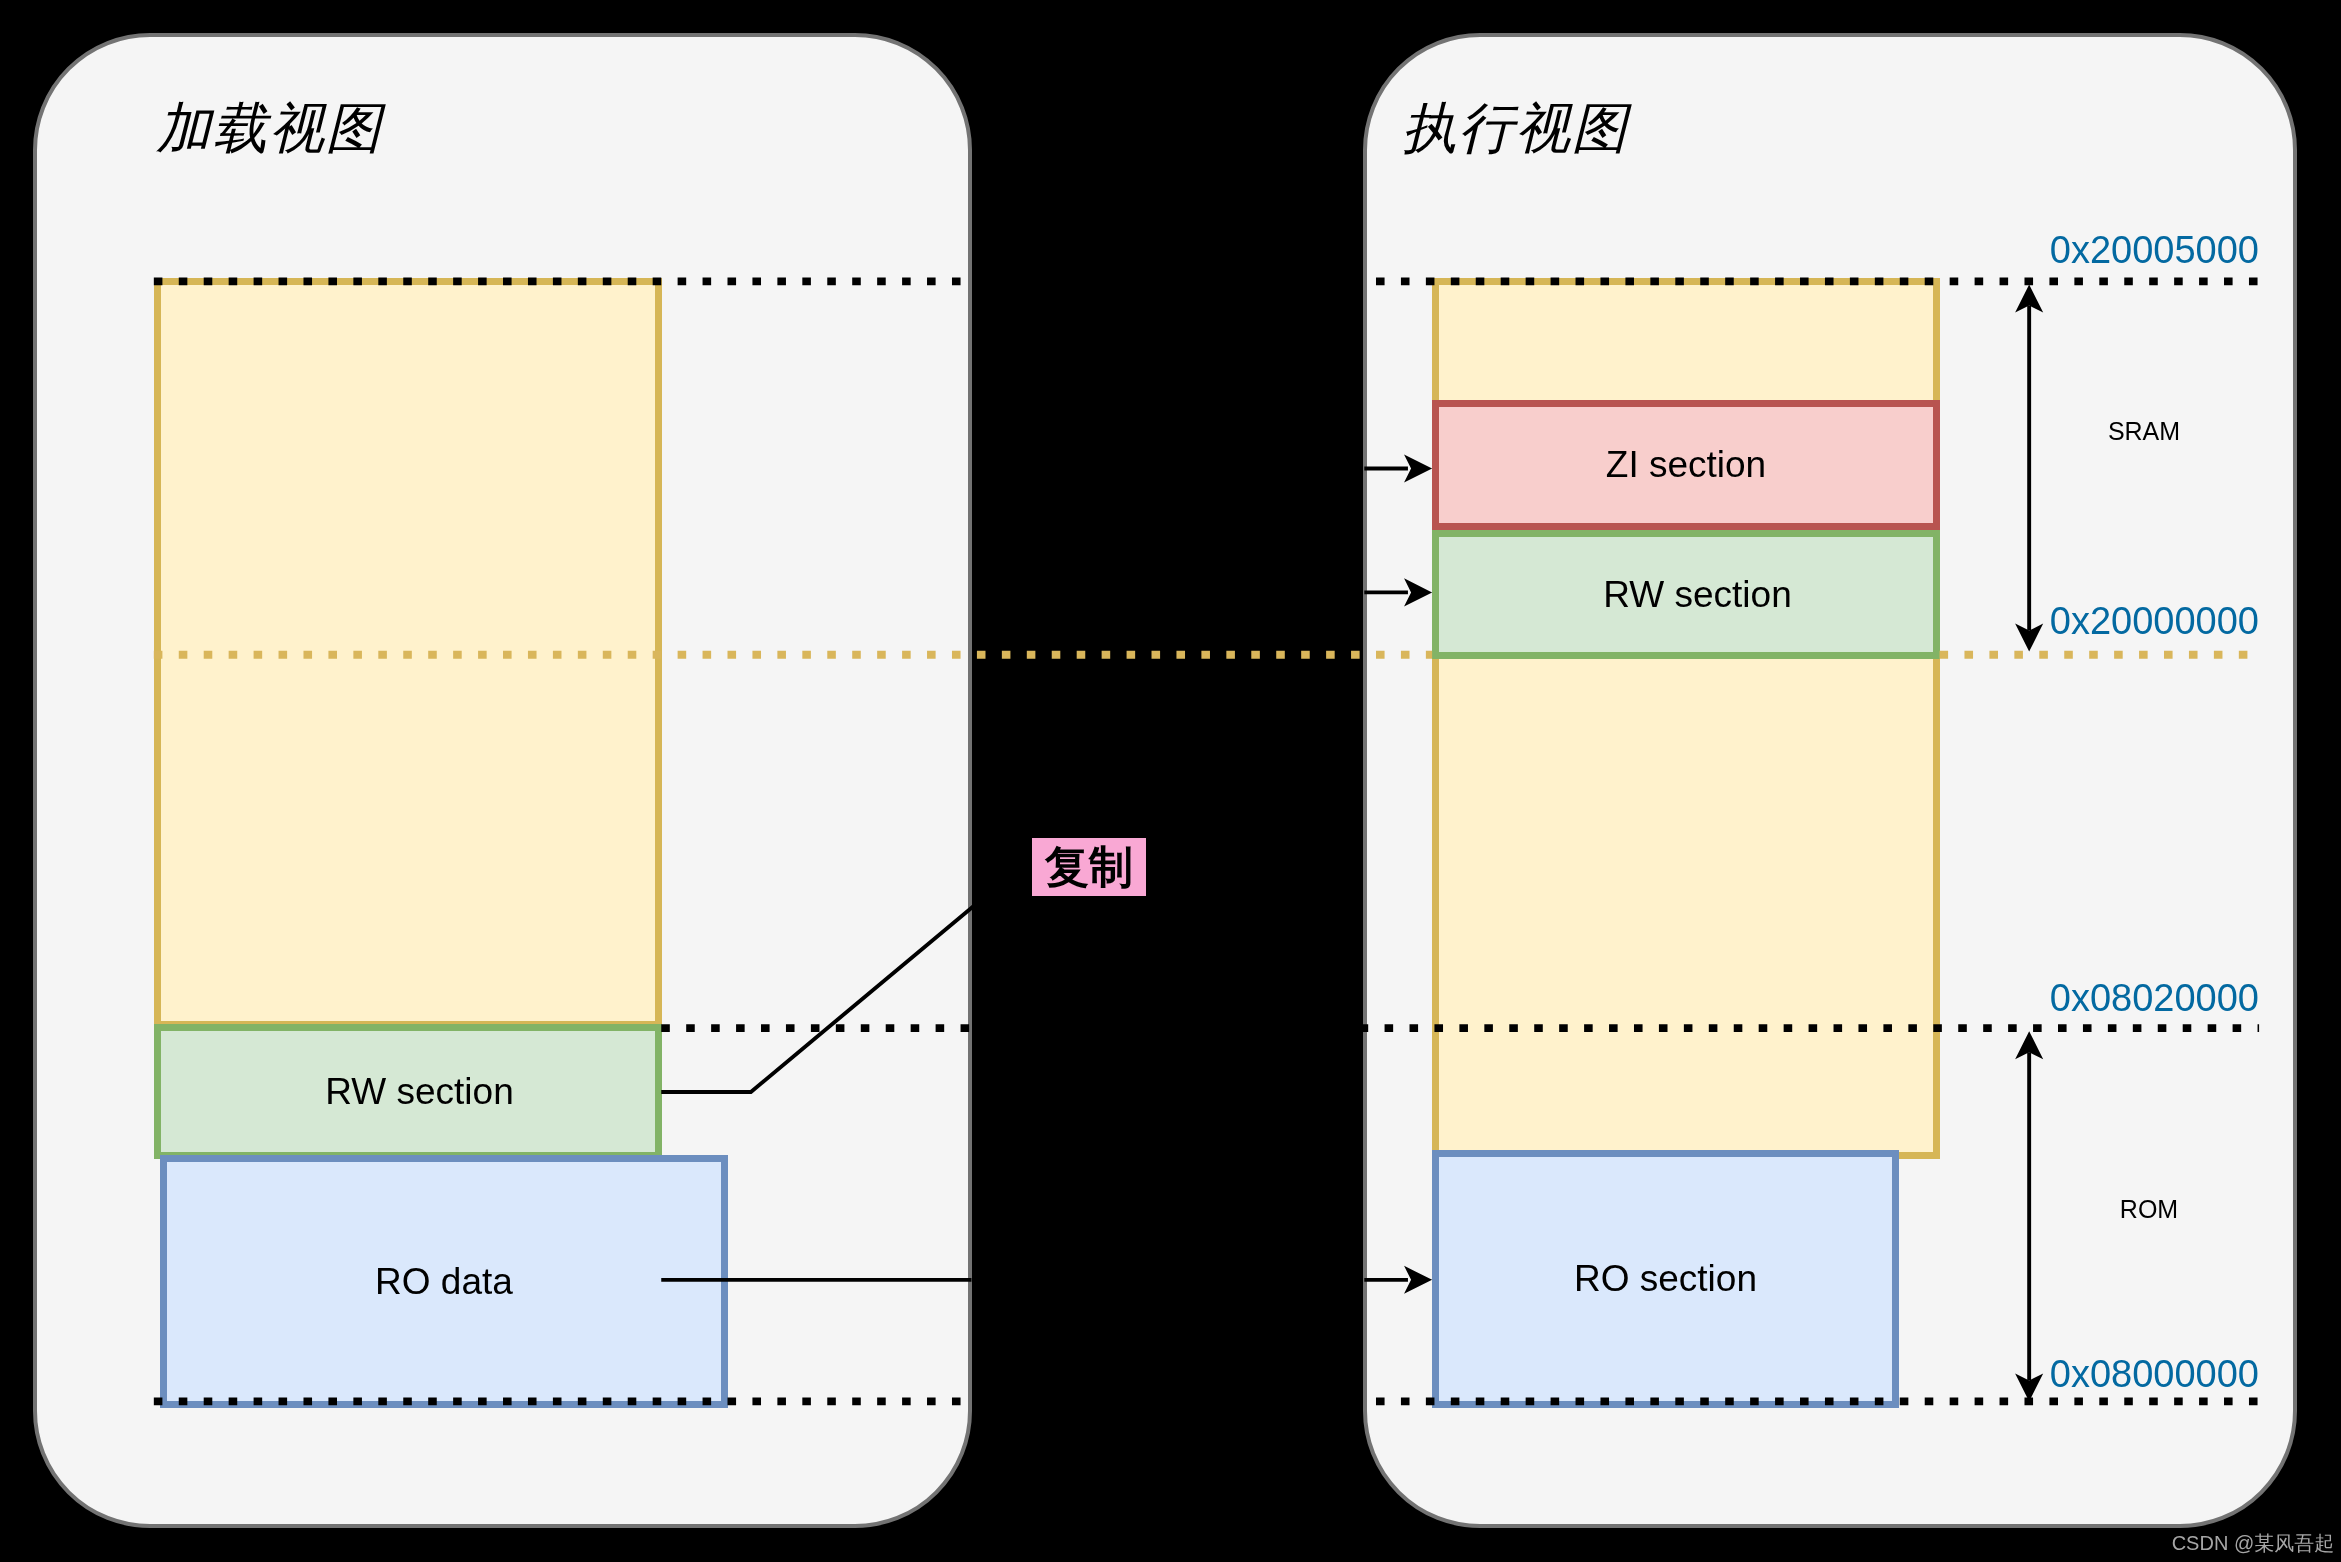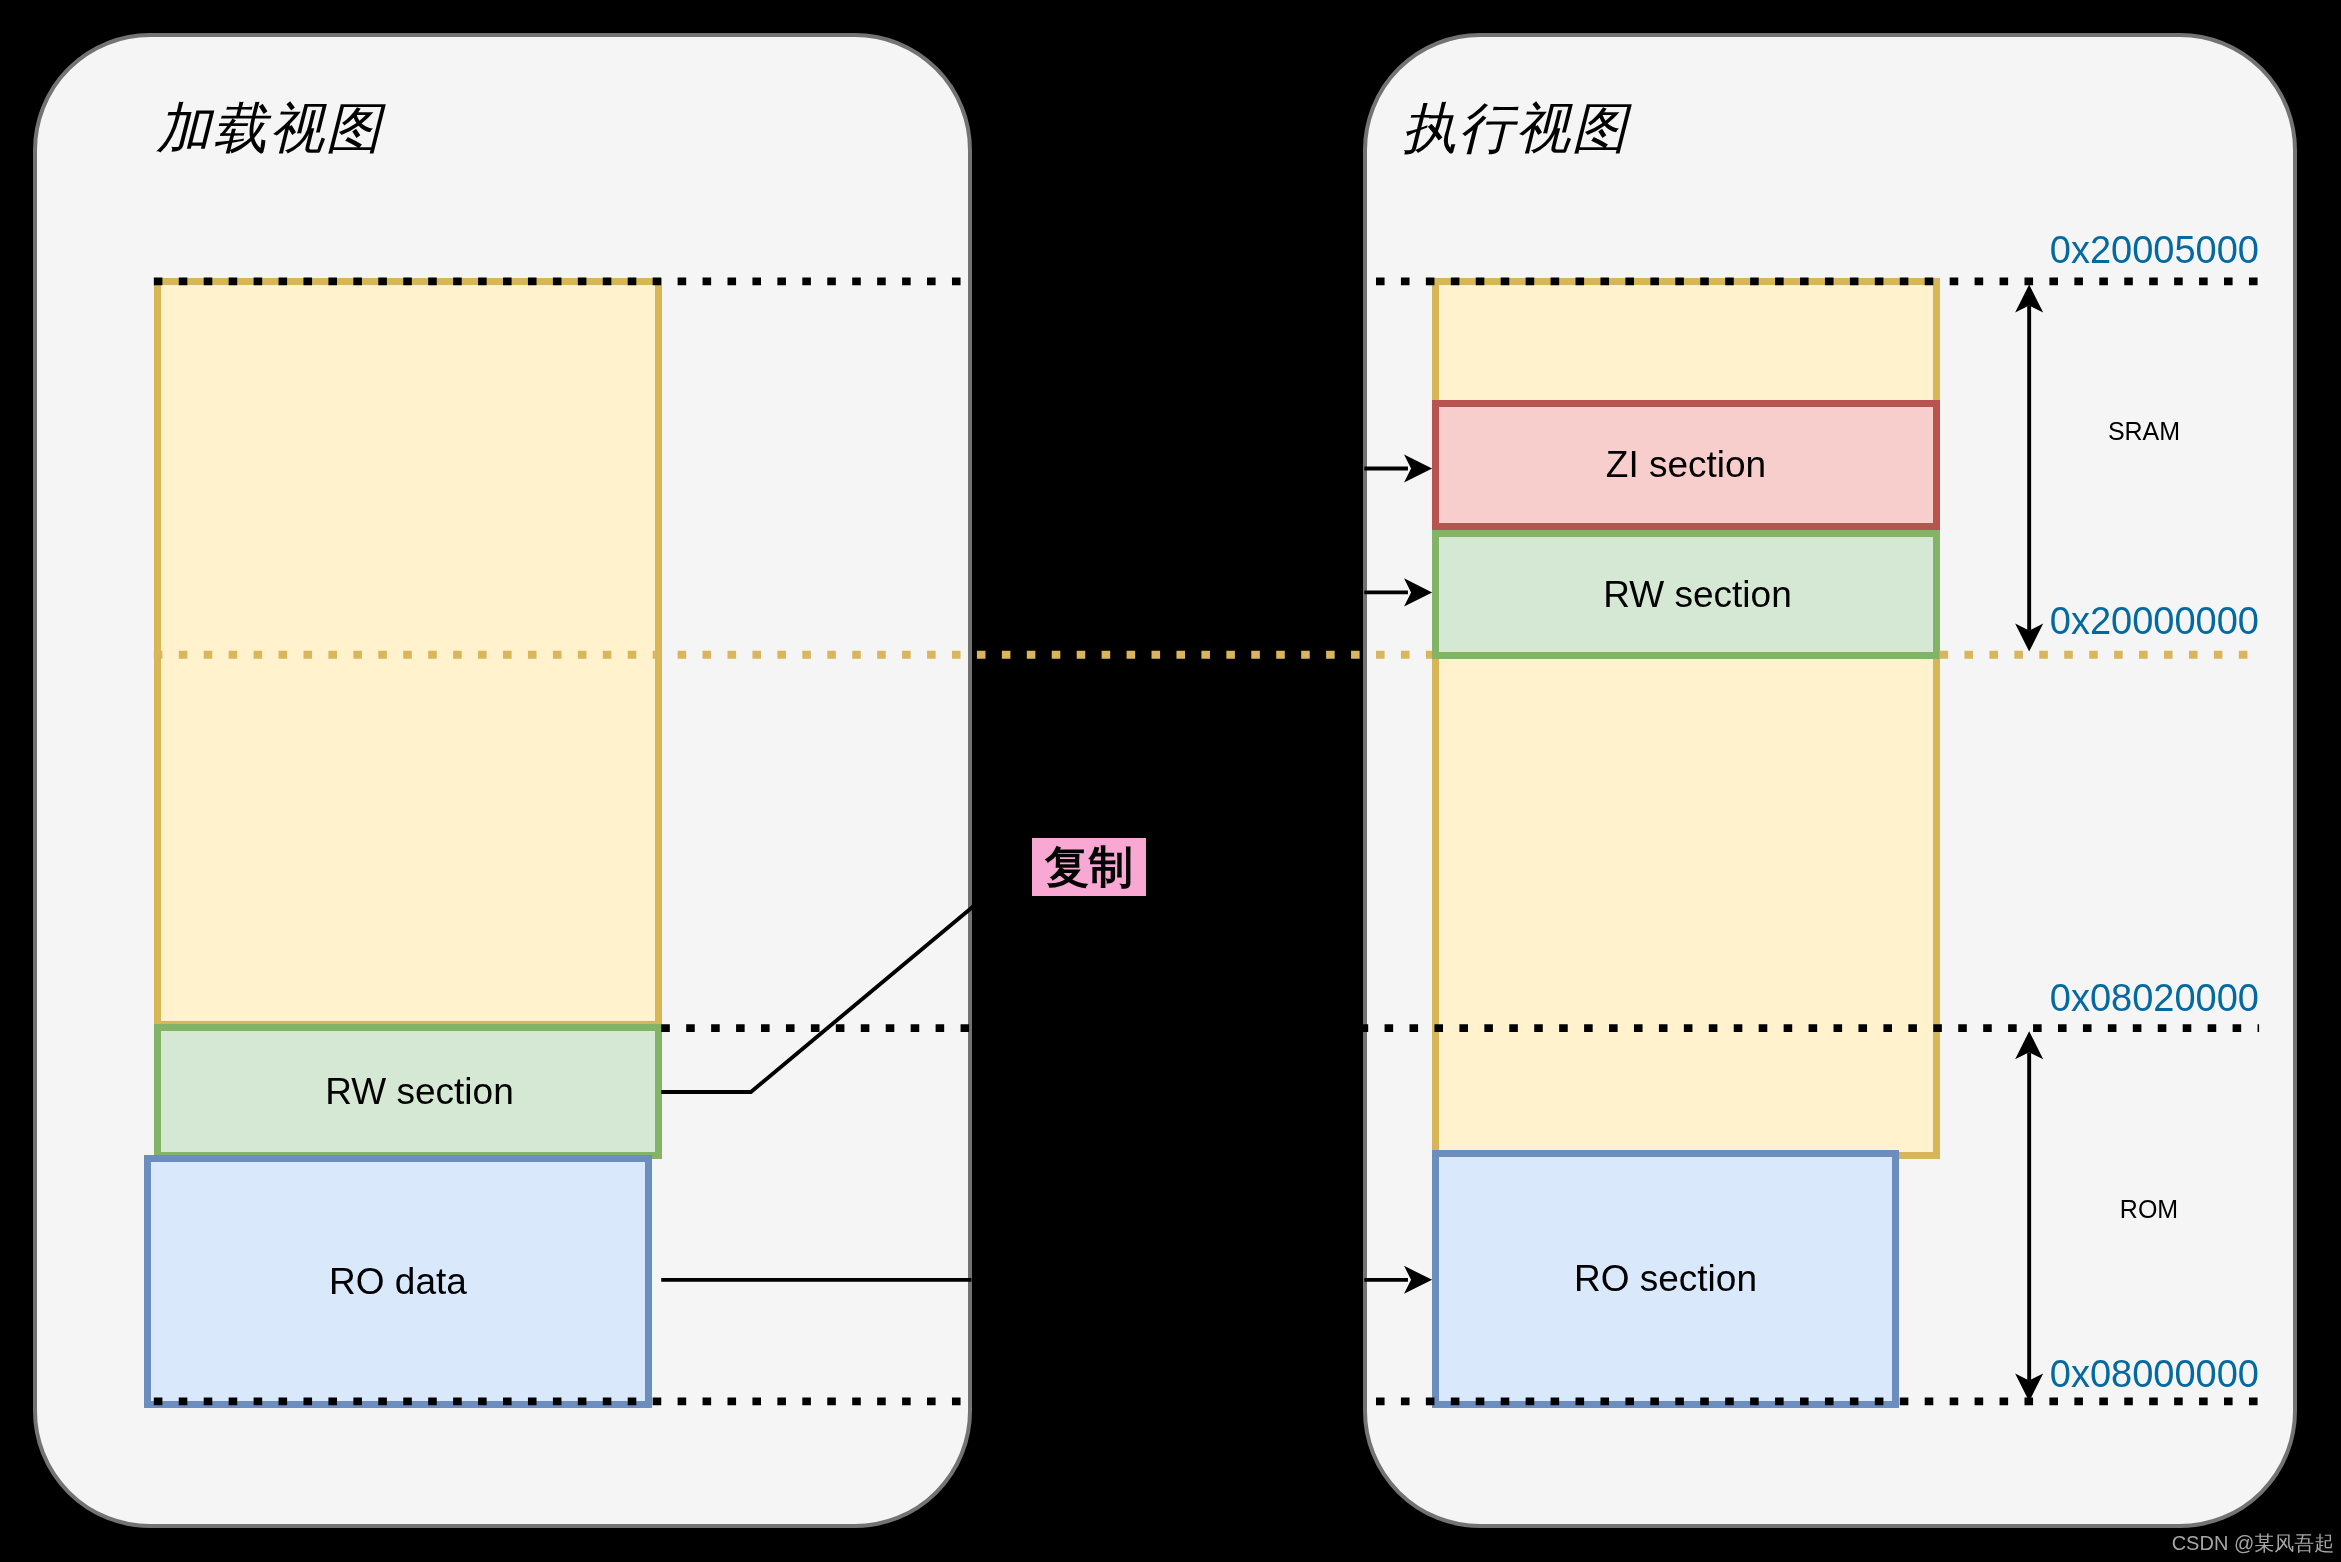--- a/index.html
+++ b/index.html
@@ -15,21 +15,21 @@
   #title-exec{left:1402px;}
   .membox{position:absolute;box-sizing:border-box;display:flex;align-items:center;
           justify-content:center;font-size:37px;color:#000;}
   .yellow{background:#FFF2CC;border:7.8px solid #D6B656;}
   .green {background:#D5E8D4;border:7.8px solid #82B366;padding-left:23px;}
   .blue  {background:#DAE8FC;border:7.8px solid #6C8EBF;}
   .red   {background:#F8CECC;border:7.8px solid #B85450;}
   
   #load-yellow{left:154px;top:278px;width:508px;height:750px;}
   #load-rw{left:154px;top:1024px;width:508px;height:135px;}
-  #load-ro{left:144px;top:1155px;width:508px;height:253px;}
+  #load-ro{left:160px;top:1155px;width:568px;height:253px;}
   
   #exec-yellow{left:1432px;top:278px;width:508px;height:881px;}
   #exec-zi{left:1432px;top:400px;width:508px;height:130px;}
   #exec-rw{left:1432px;top:530px;width:508px;height:129px;}
   #exec-ro{left:1432px;top:1150px;width:467px;height:258px;}
   svg#overlay{position:absolute;left:0;top:0;pointer-events:none;}
   .addr{position:absolute;left:2010px;width:249px;text-align:right;font-size:38px;
         color:#0369a1;white-space:nowrap;}
   .memname{position:absolute;width:234px;text-align:center;font-size:25px;color:#000;}
   #addr-sram-top{top:229px;}

